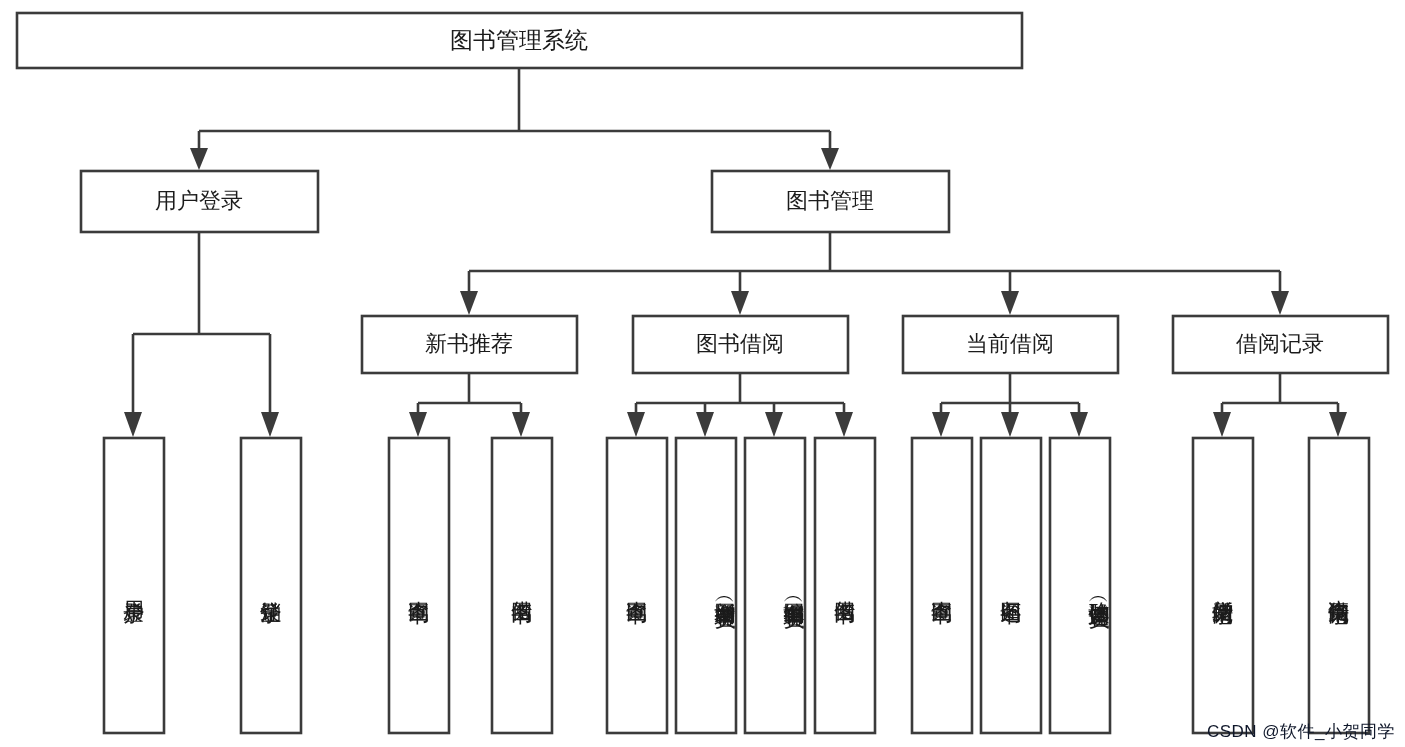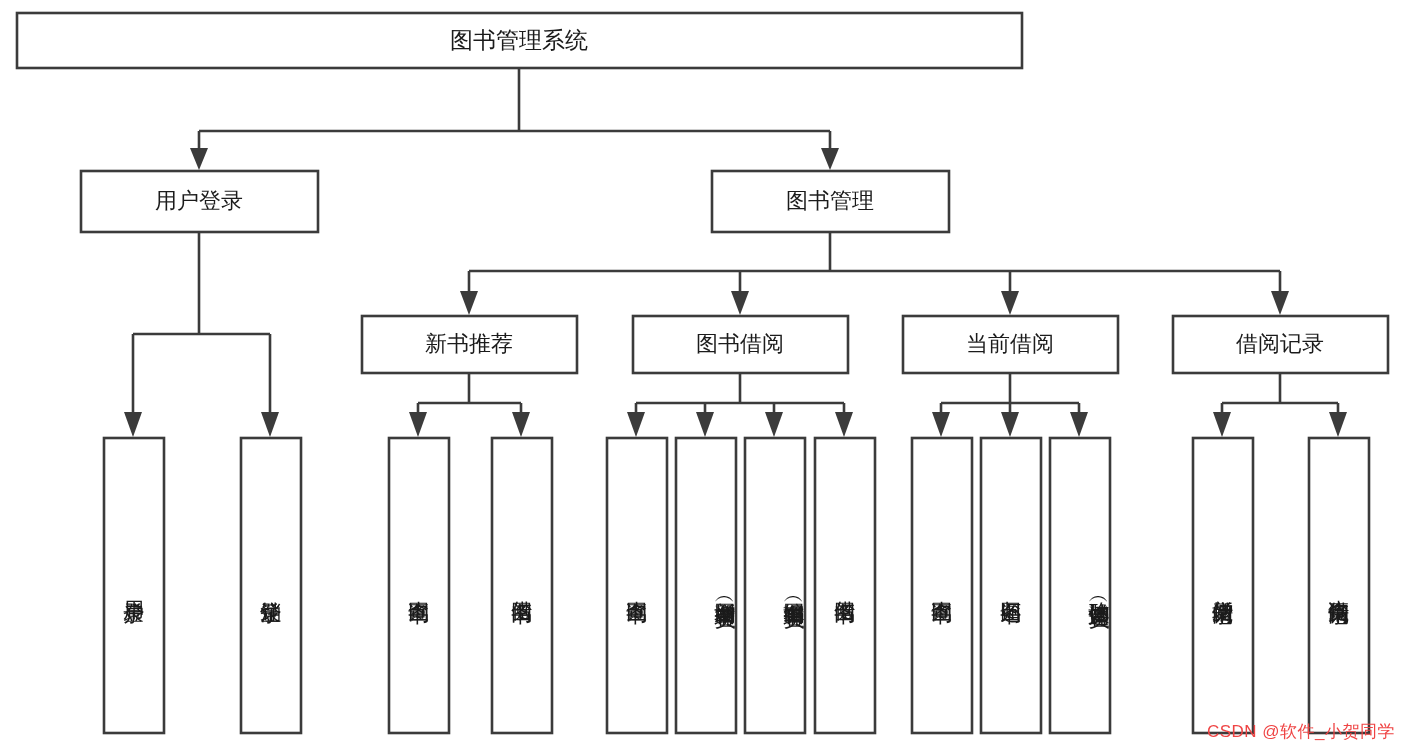--- a/index.html
+++ b/index.html
@@ -64,21 +64,21 @@
     letter-spacing: 1px;
     text-align: left;
     pointer-events: none;
   }
   .watermark {
     position: absolute;
     right: 10px;
     bottom: 4px;
     font-family: "Liberation Sans", "DejaVu Sans", sans-serif;
     font-size: 17px;
-    color: #ef4444;
+    color: #0f172a;
     white-space: nowrap;
     letter-spacing: 0.5px;
   }
 </style>
 </head>
 <body>
 
 <div id="diagram-root">
 
   <svg class="flow" viewBox="0 0 1405 747" xmlns="http://www.w3.org/2000/svg">

